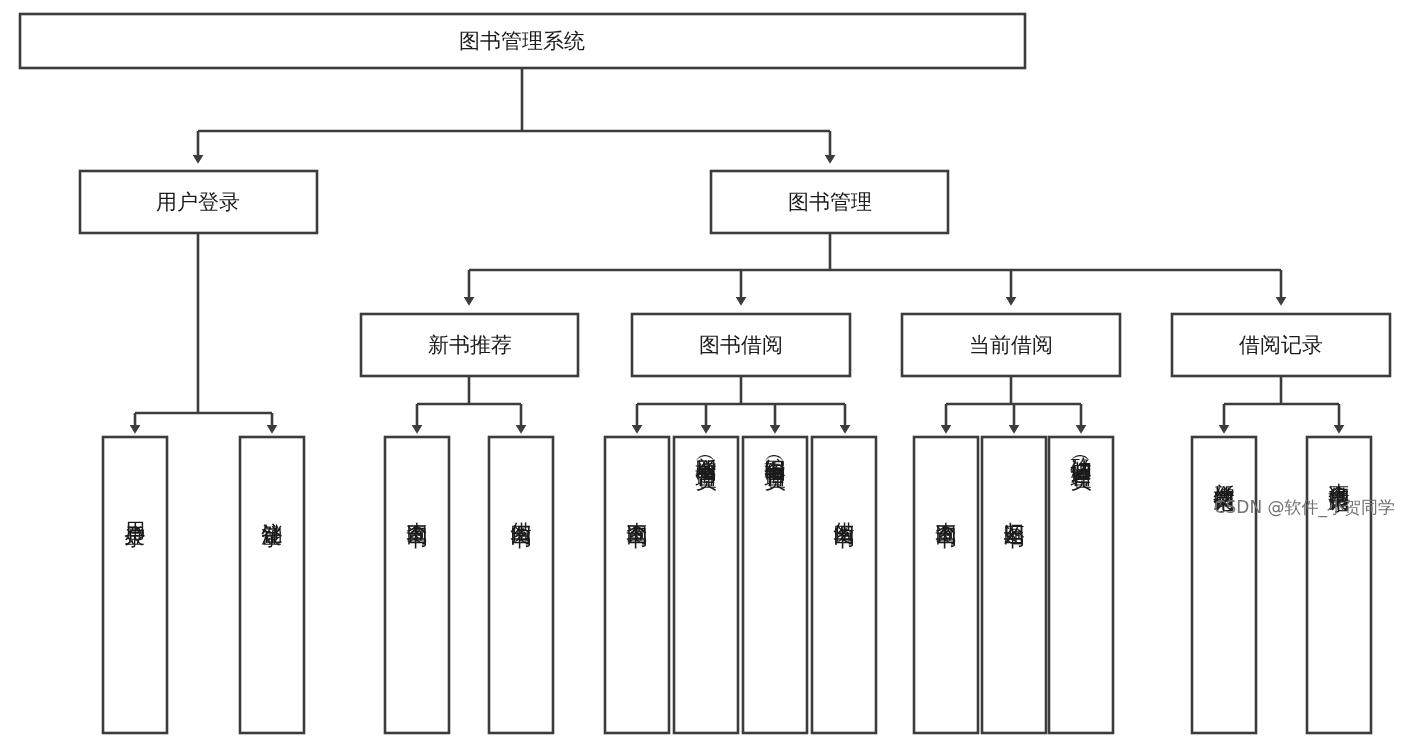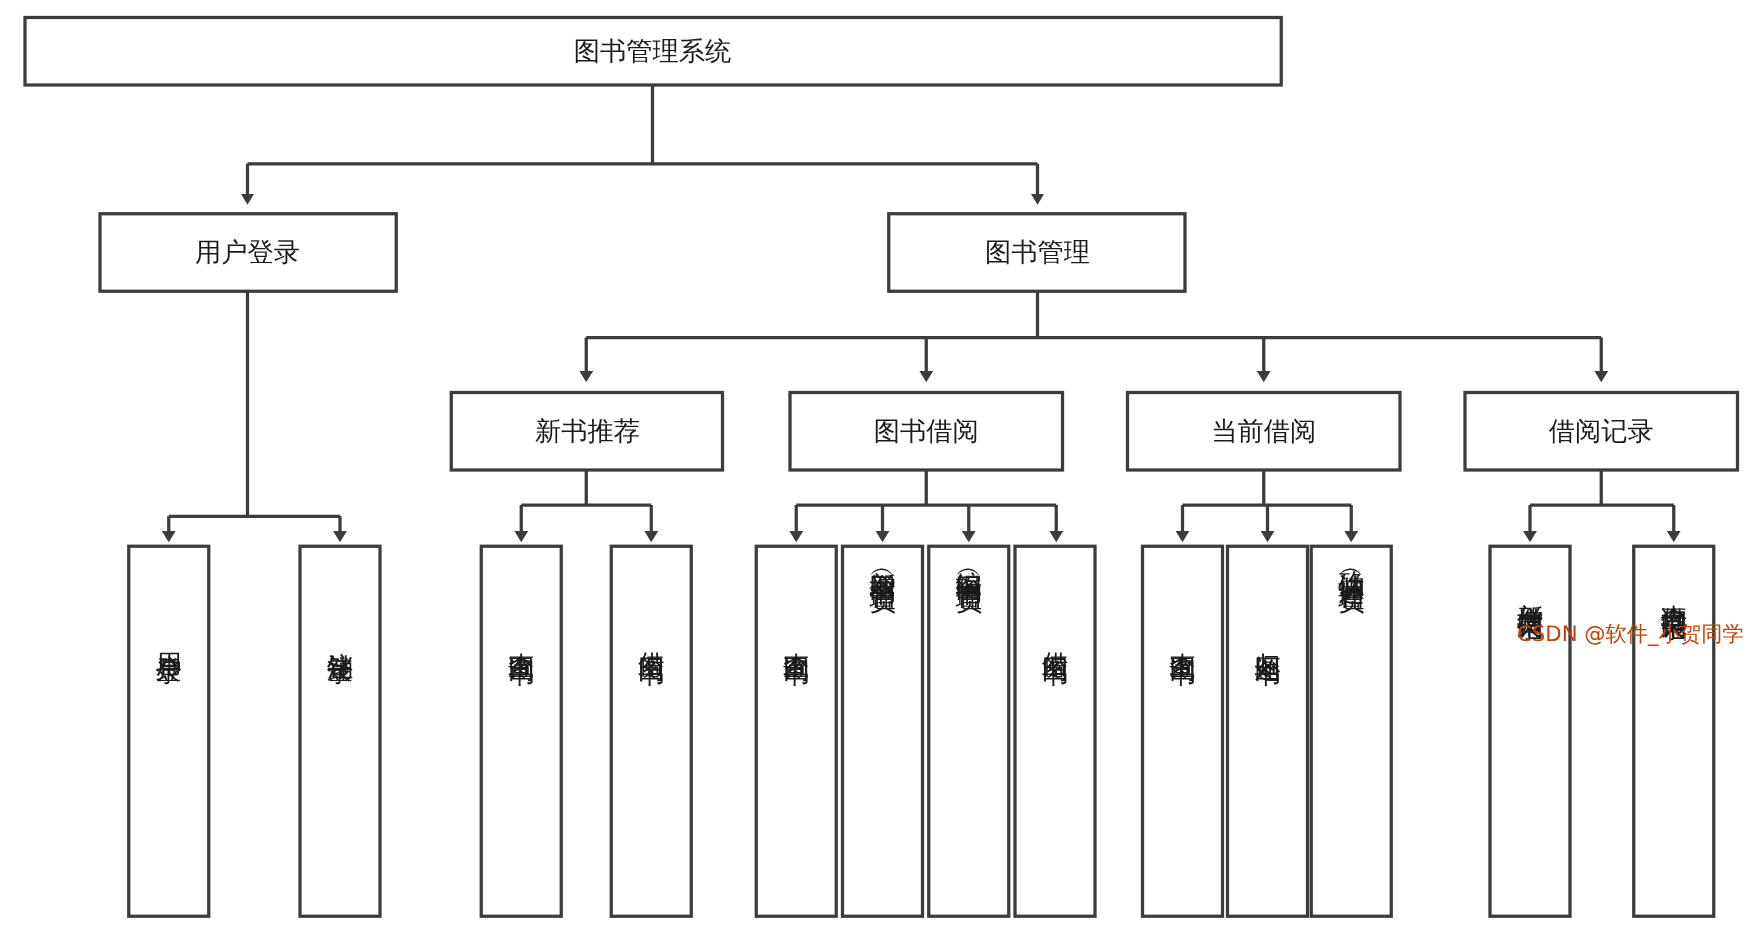--- a/index.html
+++ b/index.html
@@ -54,21 +54,21 @@
     glyph-orientation-vertical: 0;
     text-anchor: middle;
     letter-spacing: 2px;
   }
   .watermark-text {
     position: absolute;
     right: 10px;
     bottom: 5px;
     font-family: "DejaVu Sans", "Liberation Sans", sans-serif;
     font-size: 17px;
-    color: #c2410c;
+    color: #737373;
     white-space: nowrap;
     user-select: none;
     pointer-events: none;
   }
 </style>
 </head>
 <body>
 
 <div id="diagram-root">
 

